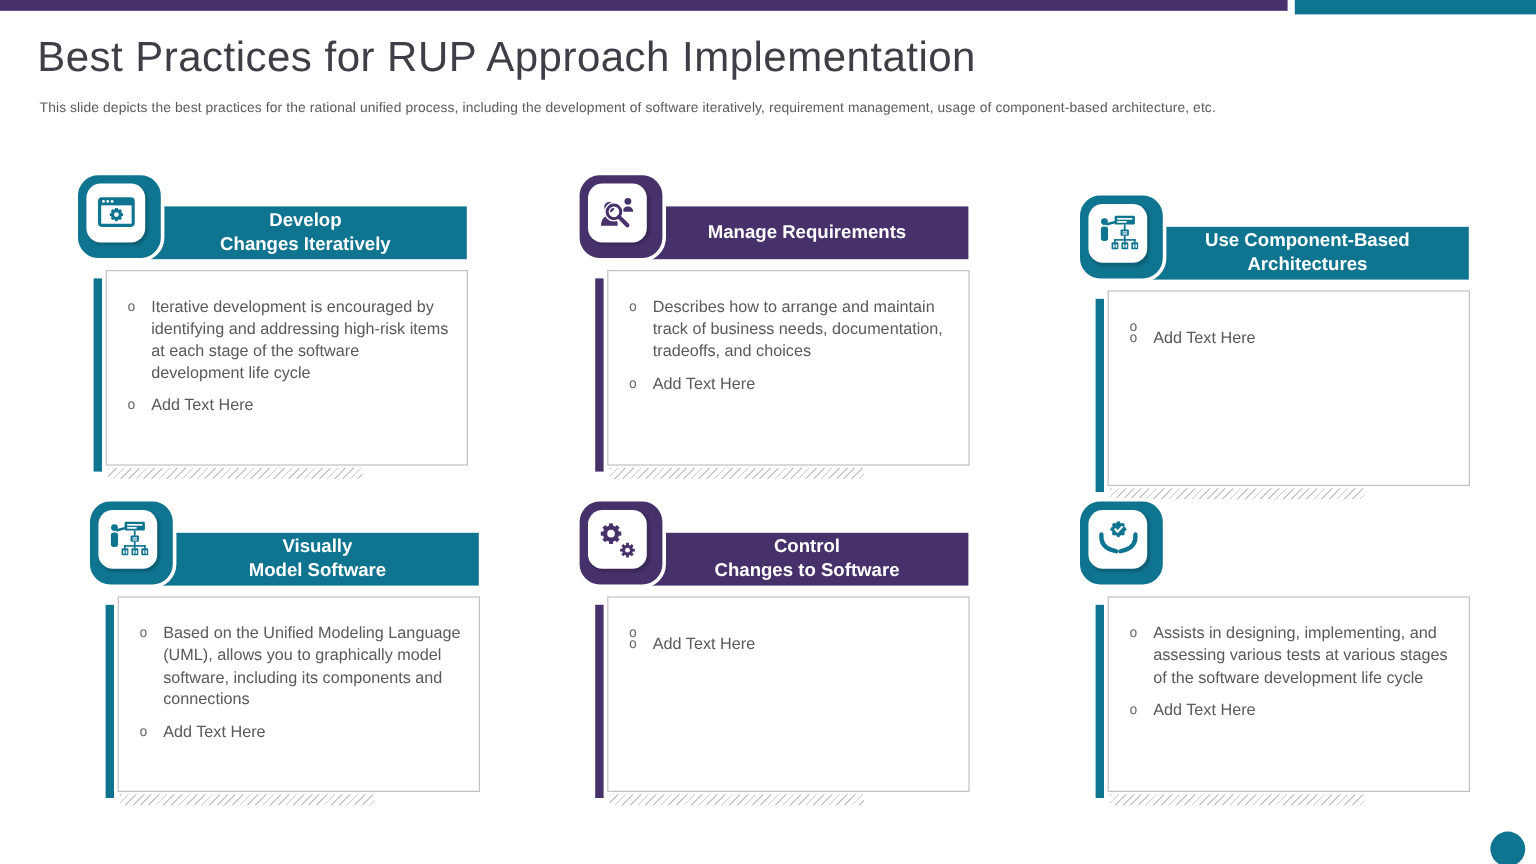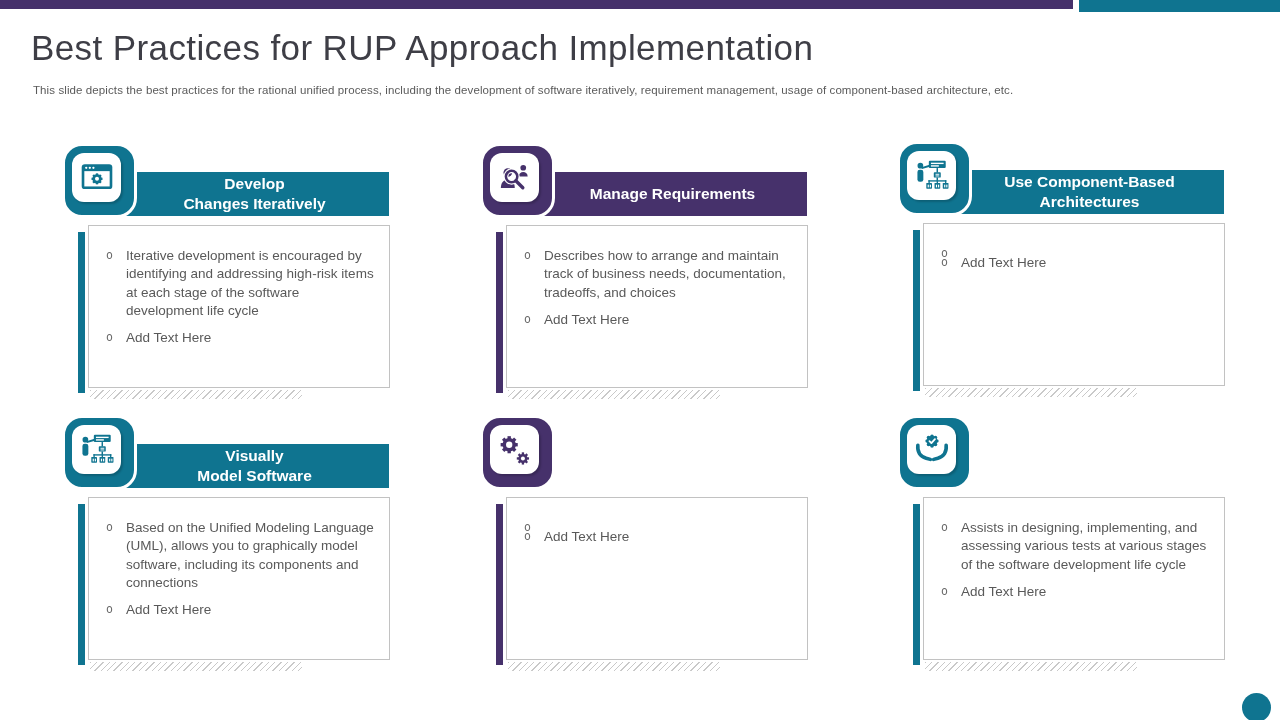--- a/index.html
+++ b/index.html
@@ -222,21 +222,21 @@
   <div class="body-box">
     <ul class="bullets">
       <li><span class="marker">o</span><span>Describes how to arrange and maintain track of business needs, documentation, tradeoffs, and choices</span></li>
       <li><span class="marker">o</span><span>Add Text Here</span></li>
     </ul>
   </div>
   <div class="accent-bar"></div>
   <div class="hatch"></div>
 </div>
 
-<div class="card teal" style="left:897px;top:141px">
+<div class="card teal" style="left:897px;top:160px">
   <div class="banner">
     <span class="banner-title">Use Component-Based
 Architectures</span>
   </div>
   <div class="badge">
     <div class="badge-inner">
       <svg class="glyph" viewBox="0 0 36 36">
           <use href="#def-presenter-flowchart"></use>
         </svg>
     </div>
@@ -244,21 +244,21 @@
   <div class="body-box">
     <ul class="bullets">
       <li><span class="marker">o</span></li>
       <li><span class="marker">o</span><span>Add Text Here</span></li>
     </ul>
   </div>
   <div class="accent-bar"></div>
   <div class="hatch"></div>
 </div>
 
-<div class="card teal" style="left:62px;top:415px">
+<div class="card teal" style="left:72px;top:415px">
   <div class="banner">
     <span class="banner-title">Visually
 Model Software</span>
   </div>
   <div class="badge">
     <div class="badge-inner">
       <svg class="glyph" viewBox="0 0 36 36">
           <use href="#def-presenter-flowchart"></use>
         </svg>
     </div>
@@ -267,20 +267,24 @@
     <ul class="bullets">
       <li><span class="marker">o</span><span>Based on the Unified Modeling Language (UML), allows you to graphically model software, including its components and connections</span></li>
       <li><span class="marker">o</span><span>Add Text Here</span></li>
     </ul>
   </div>
   <div class="accent-bar"></div>
   <div class="hatch"></div>
 </div>
 
 <div class="card purple" style="left:480px;top:415px">
+  <div class="banner">
+    <span class="banner-title">Control
+Changes to Software</span>
+  </div>
   <div class="badge">
     <div class="badge-inner">
       <svg class="glyph" viewBox="0 0 36 36">
           <use href="#def-gears"></use>
         </svg>
     </div>
   </div>
   <div class="body-box">
     <ul class="bullets">
       <li><span class="marker">o</span></li>

